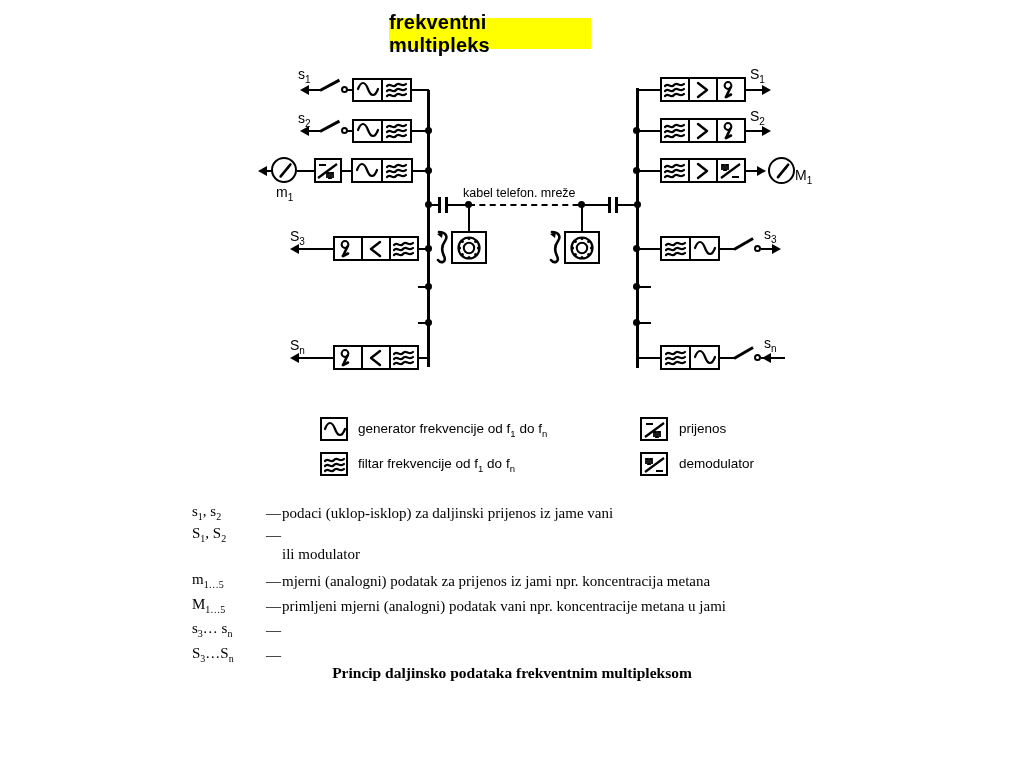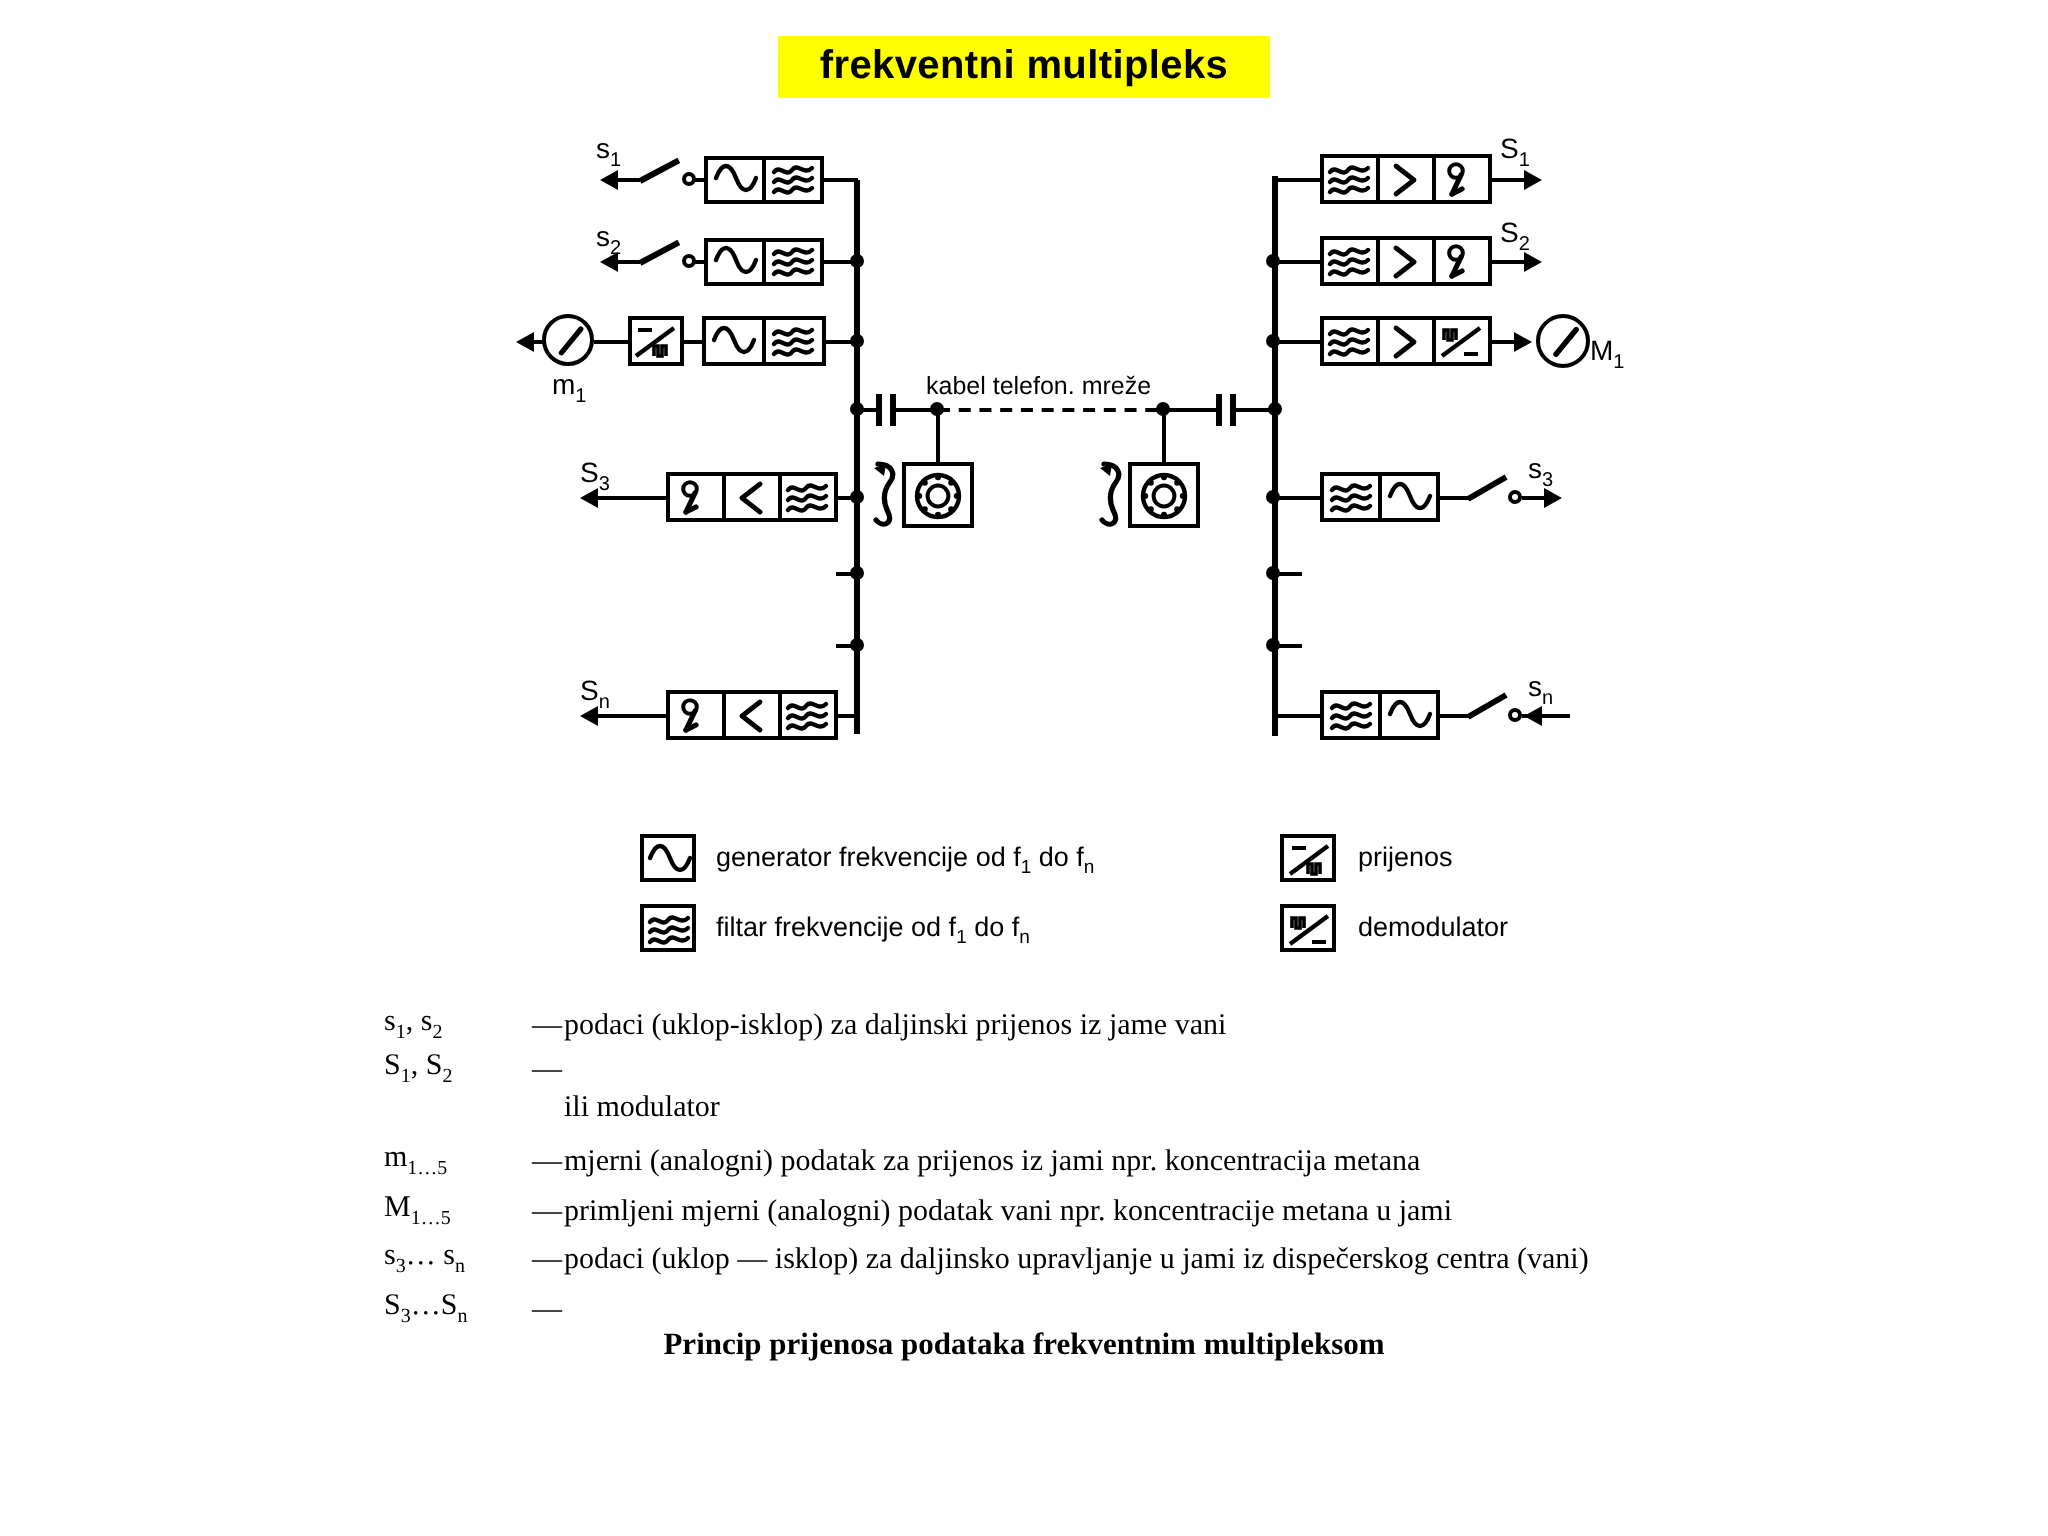--- a/index.html
+++ b/index.html
@@ -4,21 +4,21 @@
 <style>
   html,body{margin:0;padding:0;}
   body{
     width:1024px;height:768px;background:#ffffff;overflow:hidden;
     font-family:"Liberation Serif", serif;color:#000;
   }
   .page{position:relative;width:1024px;height:768px;}
 
   
   #title-banner{
-    position:absolute;left:389px;top:18px;width:246px;height:31px;
+    position:absolute;left:389px;top:18px;width:202px;height:31px;
     background:#ffff00;display:flex;align-items:center;justify-content:center;
   }
   #title-banner span{
     font-family:"Liberation Sans", sans-serif;
     font-weight:bold;font-size:20px;letter-spacing:.2px;color:#000;
   }
 
   
   .h-line{position:absolute;background:#000;height:2px;}
   .v-line{position:absolute;background:#000;width:2px;}
@@ -486,25 +486,24 @@
 
     <div class="desc-row" style="margin-top:5px;">
       <div class="desc-sym">M<sub>1…5</sub></div>
       <div class="desc-dash">—</div>
       <div class="desc-txt">primljeni mjerni (analogni) podatak vani npr. koncentracije metana u jami</div>
     </div>
 
     <div class="desc-row" style="margin-top:5px;">
       <div class="desc-sym">s<sub>3</sub>… s<sub>n</sub></div>
       <div class="desc-dash">—</div>
-      <div class="desc-txt">podaci (uklop — isklop) za daljinsko upravljanje u jami iz dispečerskog centra (vani)</div>
     </div>
 
     <div class="desc-row" style="margin-top:5px;">
       <div class="desc-sym">S<sub>3</sub>…S<sub>n</sub></div>
       <div class="desc-dash">—</div>
     </div>
 
   </div>
 
-  <div id="caption">Princip prijenosa podataka frekventnim multipleksom</div>
+  <div id="caption">Princip daljinsko podataka frekventnim multipleksom</div>
 
 </div>
 
 </body></html>

